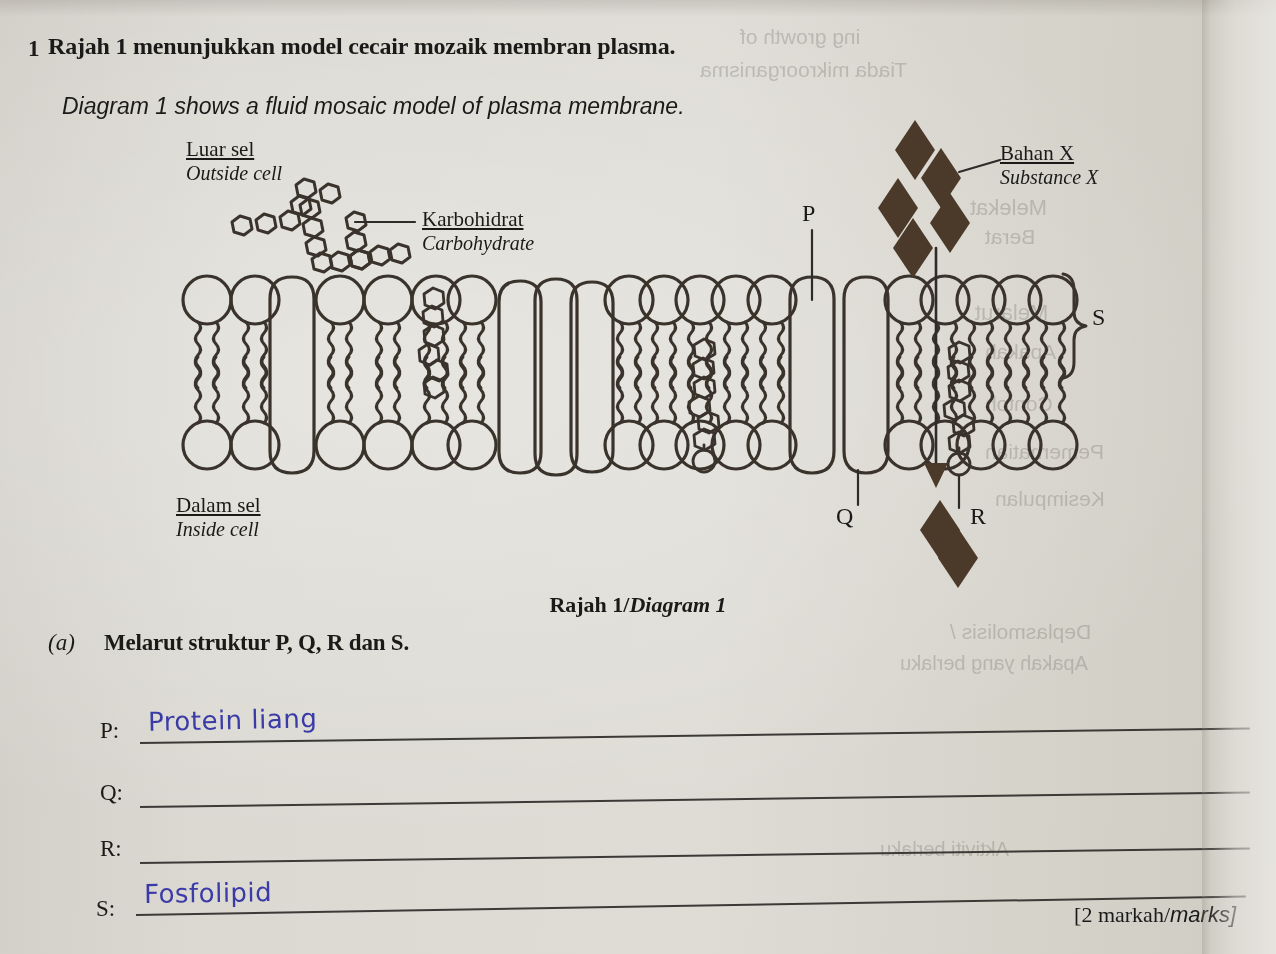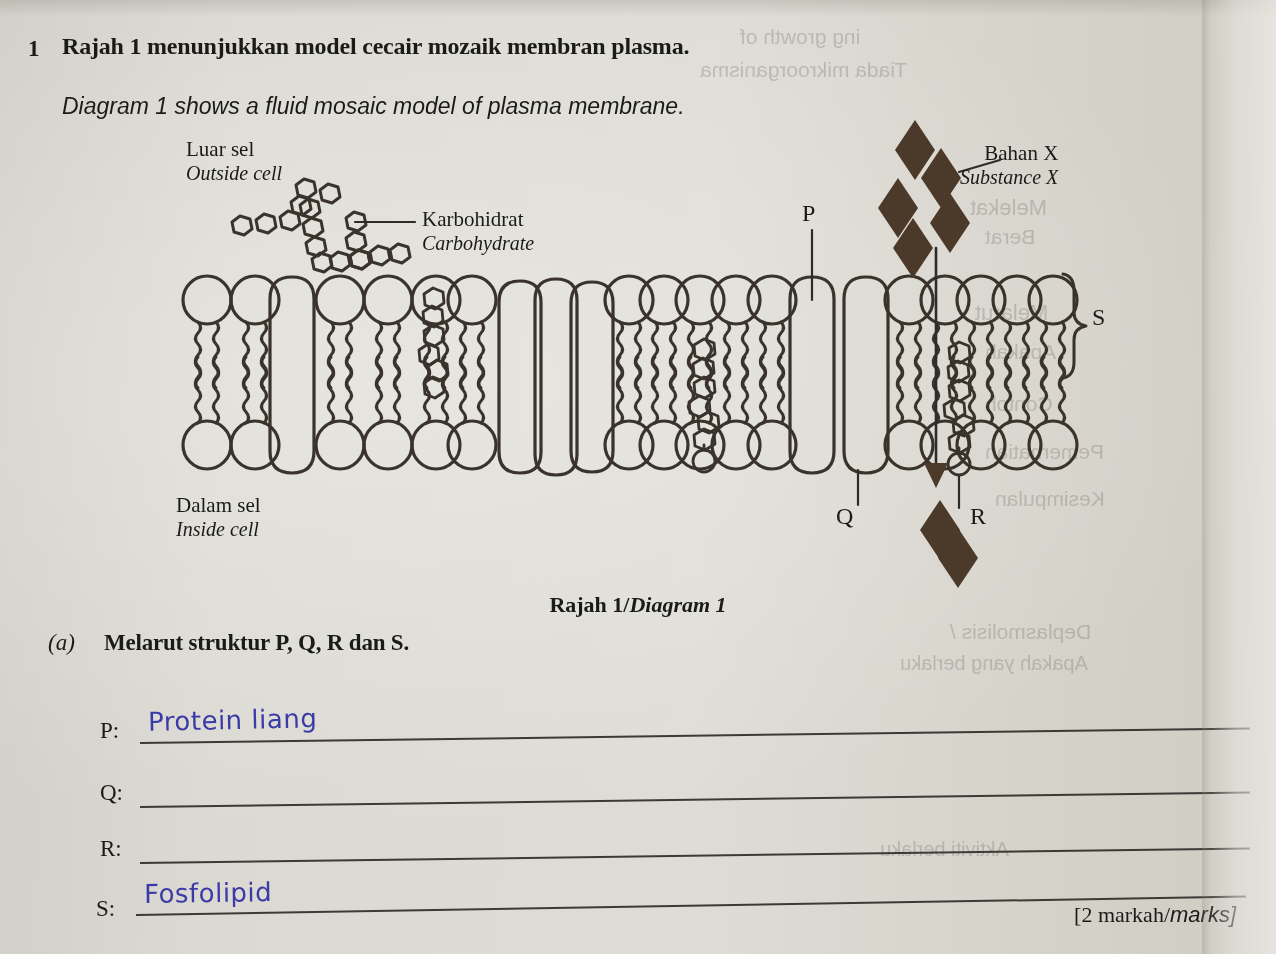--- a/index.html
+++ b/index.html
@@ -35,33 +35,33 @@
     pointer-events:none;
     user-select:none;
   }
   #content{position:absolute;inset:0;}
 
   .q-num{
     position:absolute;left:28px;top:36px;
     font-weight:bold;font-size:23px;
   }
   .stem-ms{
-    position:absolute;left:62px;top:33px;
+    position:absolute;left:48px;top:33px;
     font-size:24px;font-weight:bold;letter-spacing:-0.2px;
   }
   .stem-en{
     position:absolute;left:62px;top:66px;
     font-size:23px;font-style:italic;
     font-family:"Liberation Sans", sans-serif;
     font-weight:500;
     margin-top:27px;
   }
 
   .lbl{position:absolute;white-space:nowrap;}
-  .lbl .ms{font-size:21px;font-family:"Liberation Serif",serif;display:block;line-height:1.12;}
+  .lbl .ms{font-size:21px;font-family:"Liberation Serif",serif;display:block;line-height:1.12;text-decoration:underline;}
   .lbl .en{font-size:20px;font-style:italic;font-family:Liberation Serif, serif;display:block;line-height:1.12;}
 
   .letter{position:absolute;font-size:24px;font-family:"Liberation Serif",serif;}
 
   #caption{
     position:absolute;left:0;top:592px;width:1276px;text-align:center;
     font-size:22px;font-weight:bold;
   }
   #caption .it{font-style:italic;font-family:Liberation Serif, serif;}
 
@@ -370,21 +370,21 @@
   <div class="lbl" style="left:176px;top:494px;">
     <span class="ms">Dalam sel</span>
     <span class="en">Inside cell</span>
   </div>
 
   <div class="lbl" style="left:422px;top:208px;">
     <span class="ms">Karbohidrat</span>
     <span class="en">Carbohydrate</span>
   </div>
 
-  <div class="lbl" style="left:960px;top:142px;text-align:right;">
+  <div class="lbl" style="left:1000px;top:142px;">
     <span class="ms">Bahan X</span>
     <span class="en">Substance X</span>
   </div>
 
   <div class="letter" style="left:802px;top:200px;">P</div>
   <div class="letter" style="left:836px;top:503px;">Q</div>
   <div class="letter" style="left:970px;top:503px;">R</div>
   <div class="letter" style="left:1092px;top:304px;">S</div>
 
   <div id="caption"><span>Rajah 1/</span><span class="it">Diagram 1</span></div>

